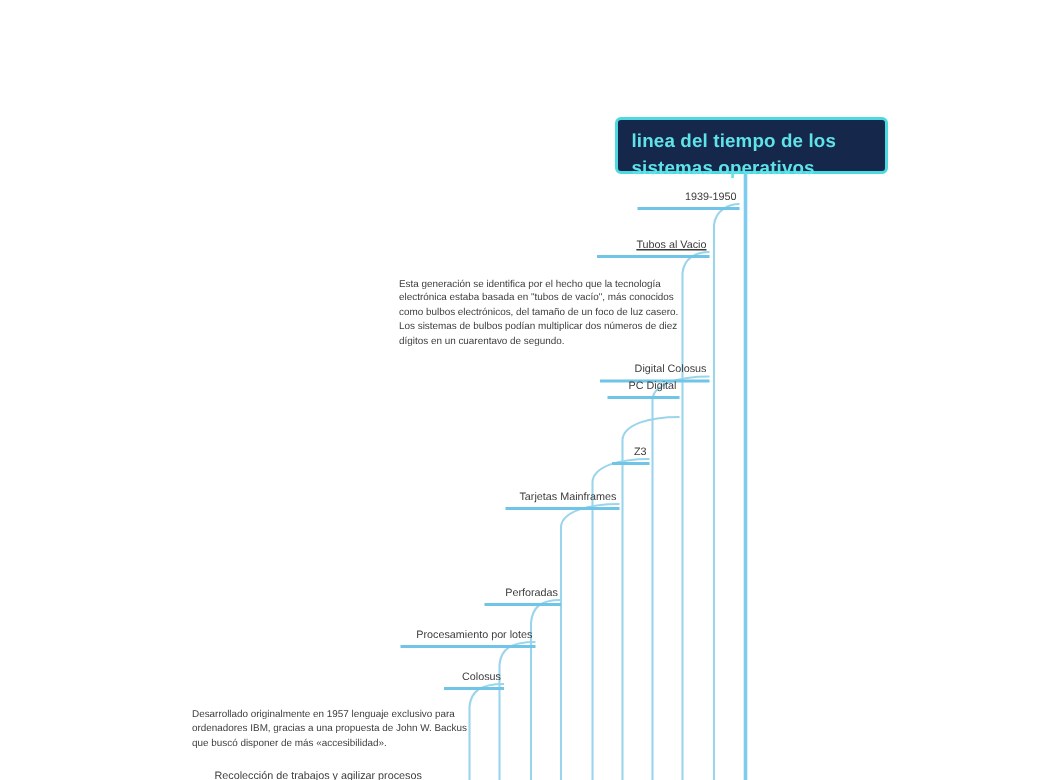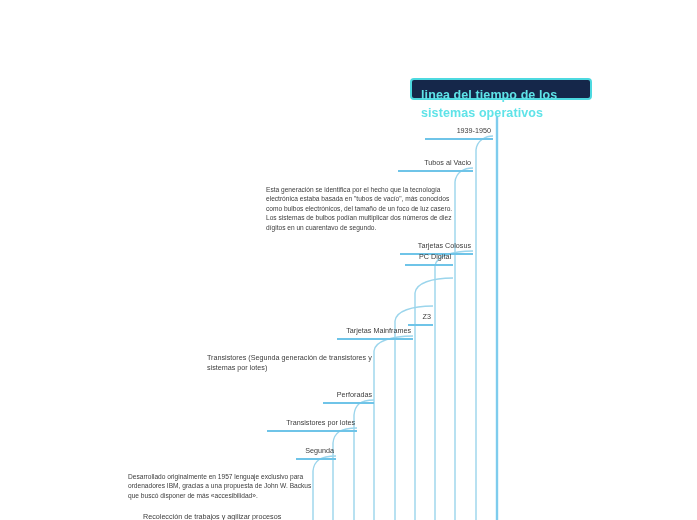--- a/index.html
+++ b/index.html
@@ -34,21 +34,21 @@
     height: 520px;
     pointer-events: none;
   }
 
   
   #title-card {
     position: absolute;
     left: 410px;
     top: 78px;
     width: 182px;
-    height: 22px;
+    height: 38px;
     box-sizing: border-box;
     background: #15274a;
     border: 2px solid #4dd9e0;
     border-radius: 4px;
     padding: 5px 9px 0 9px;
   }
   #title-card .title-text {
     color: #5fe3e8;
     font-size: 12.5px;
     font-weight: bold;
@@ -124,61 +124,60 @@
   <div id="title-card">
     <span class="title-text">linea del tiempo de los</span>
     <span class="title-text">sistemas operativos</span>
   </div>
 
   <div class="node align-right" style="left:425px; top:126px; width:68px;">
     <span class="node-label">1939-1950</span>
     <span class="node-rule"></span>
   </div>
 
-  <div class="node align-right" style="left:398px; top:158px; width:75px;">
+  <div class="node align-right" style="left:398px; top:158px; width:75px;text-decoration:underline;">
     <span class="node-label">Tubos al Vacio</span>
     <span class="node-rule"></span>
   </div>
 
   <div class="node align-right" style="left:400px; top:241px; width:73px;">
-    <span class="node-label">Tarjetas Colosus</span>
+    <span class="node-label">Digital Colosus</span>
     <span class="node-rule"></span>
   </div>
 
   <div class="node align-right" style="left:405px; top:252px; width:48px;">
     <span class="node-label">PC Digital</span>
     <span class="node-rule"></span>
   </div>
 
-  <div class="node align-right" style="left:408px; top:312px; width:25px;">
+  <div class="node align-right" style="left:408px; top:296px; width:25px;">
     <span class="node-label">Z3</span>
     <span class="node-rule"></span>
   </div>
 
   <div class="node align-right" style="left:337px; top:326px; width:76px;">
     <span class="node-label">Tarjetas Mainframes</span>
     <span class="node-rule"></span>
   </div>
 
   <div class="node align-right" style="left:323px; top:390px; width:51px;">
     <span class="node-label">Perforadas</span>
     <span class="node-rule"></span>
   </div>
 
   <div class="node align-right" style="left:267px; top:418px; width:90px;">
-    <span class="node-label">Transistores por lotes</span>
+    <span class="node-label">Procesamiento por lotes</span>
     <span class="node-rule"></span>
   </div>
 
   <div class="node align-right" style="left:296px; top:446px; width:40px;">
-    <span class="node-label">Segunda</span>
+    <span class="node-label">Colosus</span>
     <span class="node-rule"></span>
   </div>
 
   <div class="desc" style="left:266px; top:185px; width:192px;">Esta generación se identifica por el hecho que la tecnología electrónica estaba basada en "tubos de vacío", más conocidos como bulbos electrónicos, del tamaño de un foco de luz casero. Los sistemas de bulbos podían multiplicar dos números de diez dígitos en un cuarentavo de segundo.</div>
 
-  <div class="caption" style="left:207px; top:353px; width:178px;">Transistores (Segunda generación de transistores y sistemas por lotes)</div>
 
   <div class="desc" style="left:128px; top:472px; width:192px;">Desarrollado originalmente en 1957 lenguaje exclusivo para ordenadores IBM, gracias a una propuesta de John W. Backus que buscó disponer de más «accesibilidad».</div>
 
   <div class="caption" style="left:143px; top:512px; width:180px;">Recolección de trabajos y agilizar procesos</div>
 
 </div>
 
 </body></html>

